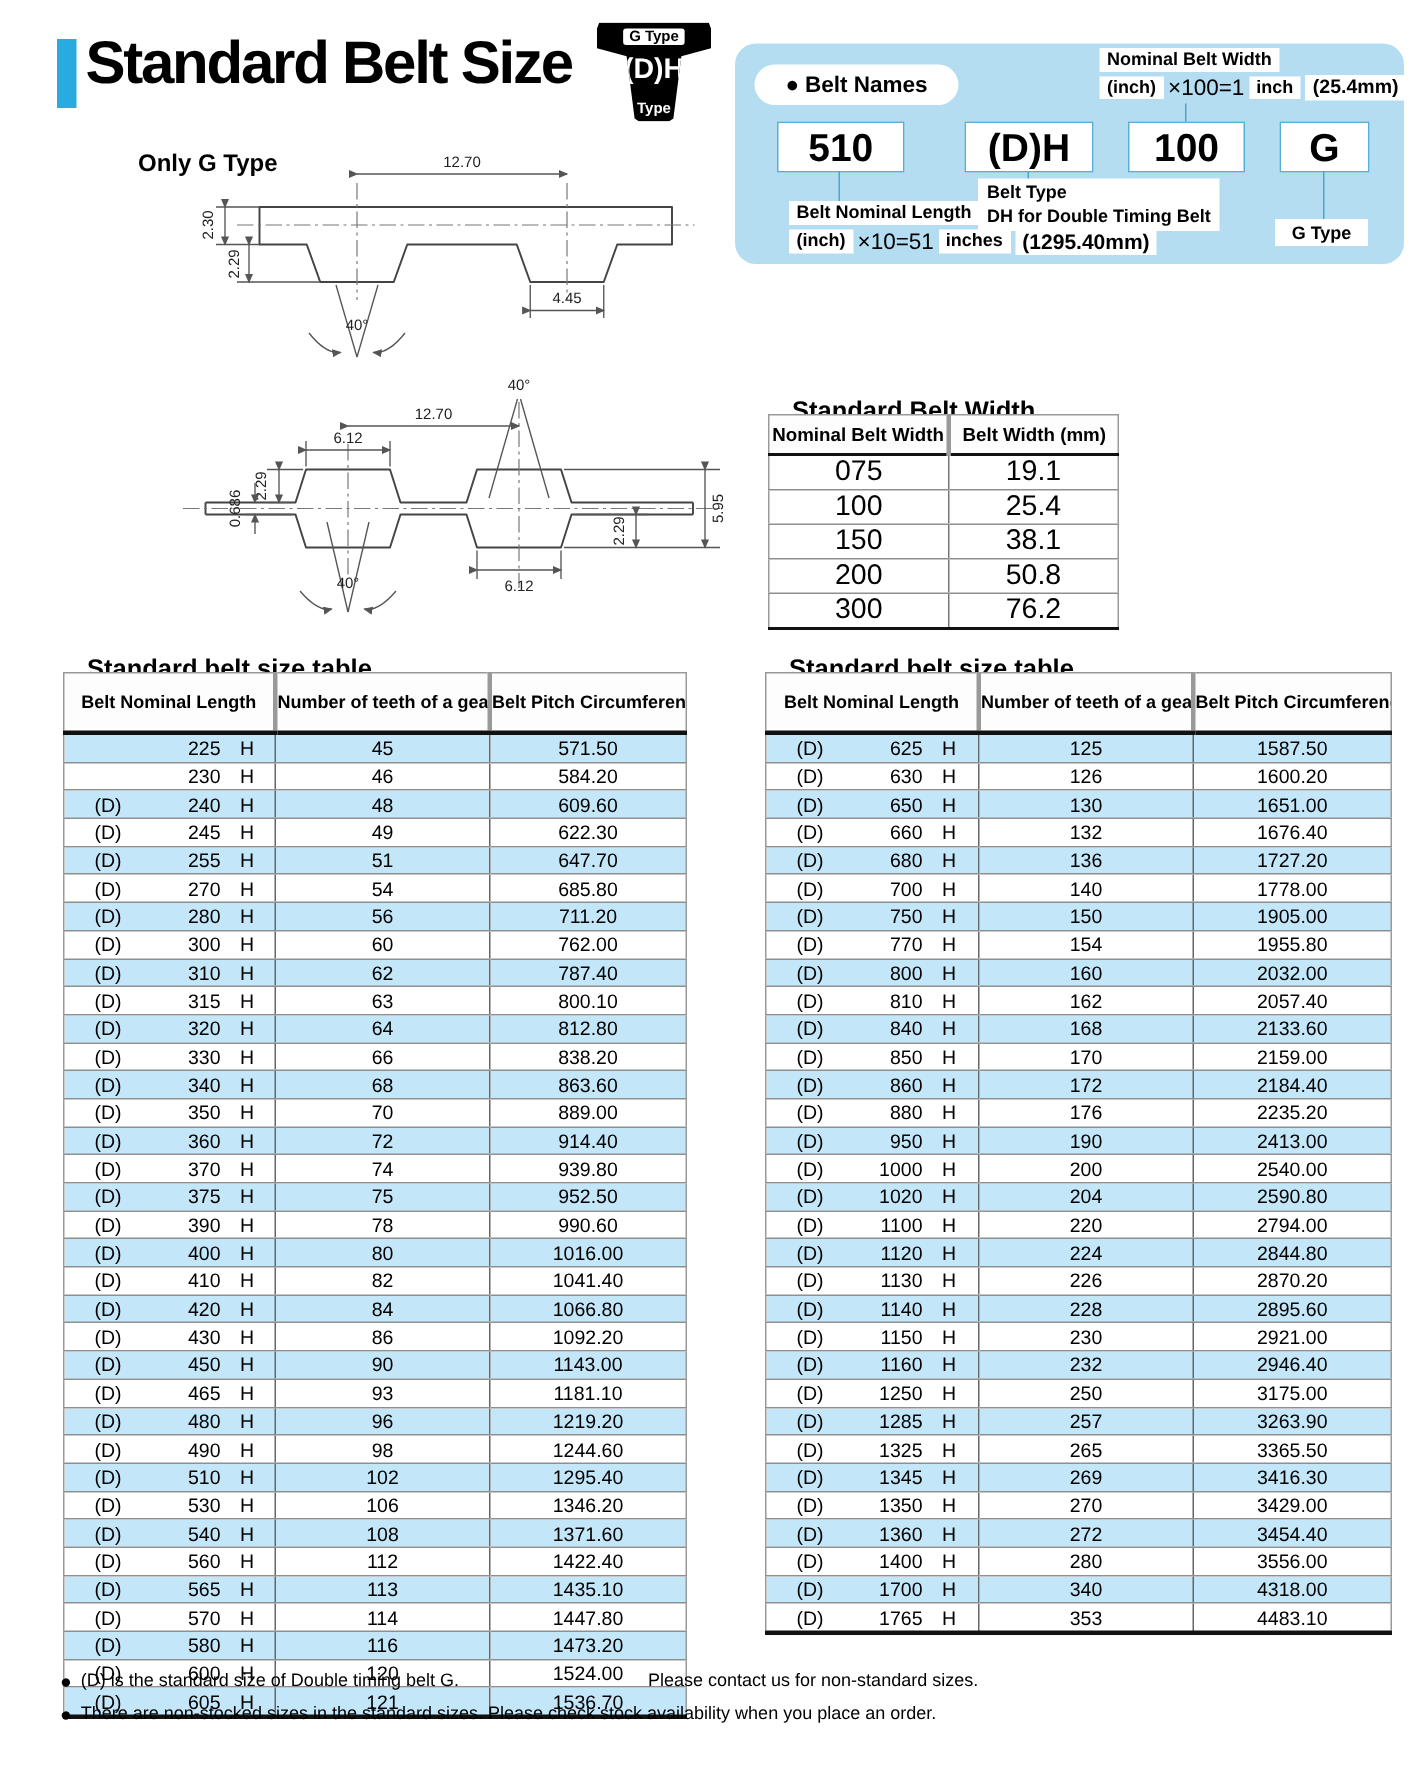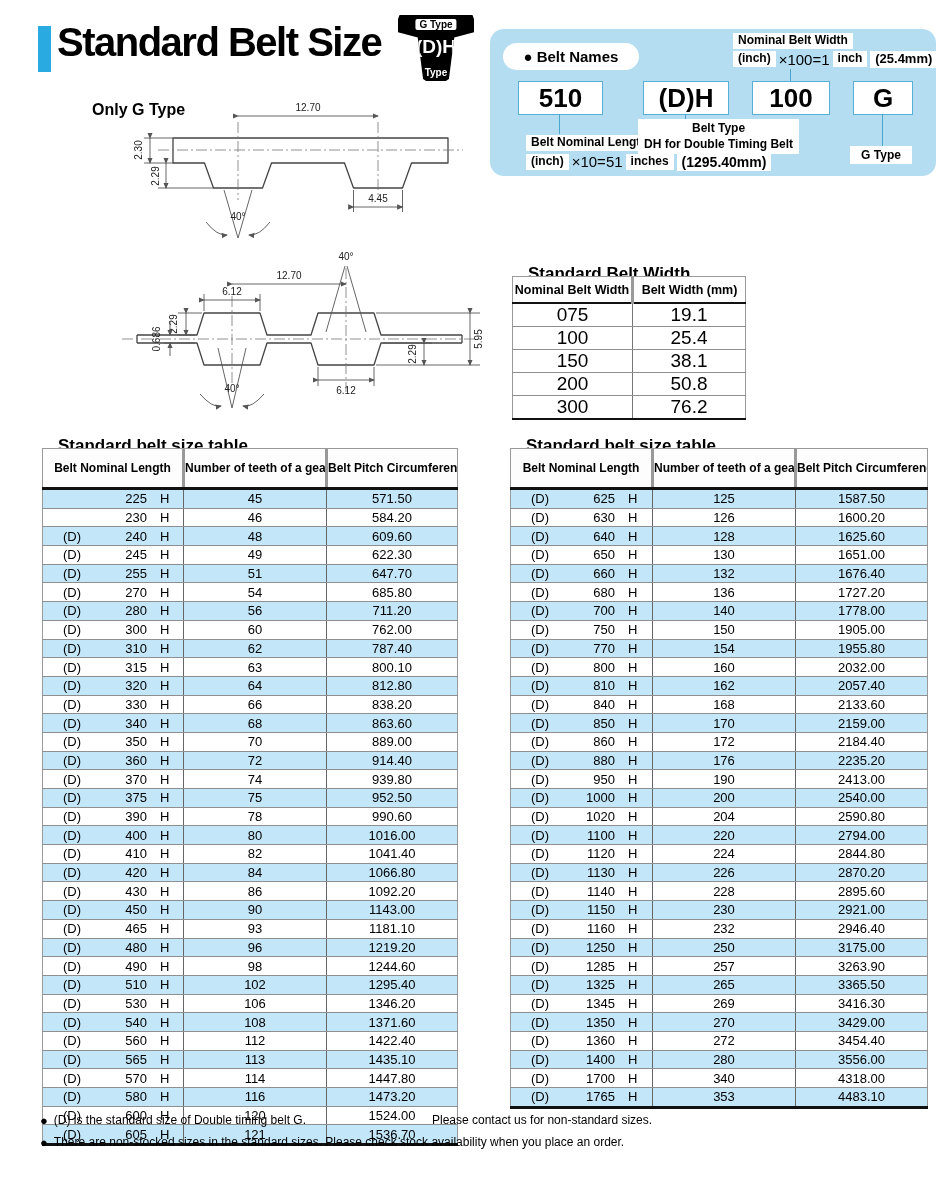--- a/index.html
+++ b/index.html
@@ -23,21 +23,21 @@
   .panel{position:absolute;left:490px;top:29px;width:446px;height:147px;background:#b4ddf2;border-radius:14px;}
   .panel .pill{position:absolute;left:13px;top:14px;width:136px;height:27px;background:#fff;border-radius:14px;
                display:flex;align-items:center;justify-content:center;gap:4px;font-size:15px;font-weight:bold;}
   .chip{background:#fff;color:#000;font-size:12px;font-weight:bold;padding:1px 5px;line-height:1.15;
         display:inline-block;white-space:nowrap;}
   .formula{font-size:15px;font-weight:normal;white-space:nowrap;}
   .wnote{position:absolute;left:243px;top:1px;}
   .wnote .row2{margin-top:2px;display:flex;align-items:center;gap:3px;}
   .lnote{position:absolute;left:36px;top:103px;}
   .lnote .row2{margin-top:2px;display:flex;align-items:center;gap:3px;}
-  .tnote{position:absolute;left:148px;top:90px;background:#fff;padding:2px 6px;font-size:12px;font-weight:bold;line-height:1.3;text-align:center;}
+  .tnote{position:absolute;left:162px;top:90px;background:#fff;padding:2px 6px;font-size:12px;font-weight:bold;line-height:1.3;}
   .gnote{position:absolute;left:360px;top:117px;width:62px;text-align:center;background:#fff;
          font-size:12px;font-weight:bold;padding:2px 0;}
   .vbox{position:absolute;top:52px;height:32px;background:#fff;border:1px solid #57aed6;
         display:flex;align-items:center;justify-content:center;font-size:26px;font-weight:bold;}
   .vb1{left:28px;width:83px;} .vb2{left:153px;width:84px;} .vb3{left:262px;width:76px;} .vb4{left:363px;width:58px;}
   .conn{position:absolute;width:1px;background:#4aa6cf;}
 
   
   .only-g{position:absolute;left:68px;top:101px;font-size:16px;font-weight:bold;margin-left:24px;}
   svg text{font-family:"Liberation Sans",sans-serif;font-size:10px;fill:#222;}
@@ -444,25 +444,20 @@
           <td class="c1"><span class="d">(D)</span><span class="n">625</span><span class="h">H</span></td>
           <td>125</td>
           <td>1587.50</td>
         </tr>
         <tr>
           <td class="c1"><span class="d">(D)</span><span class="n">630</span><span class="h">H</span></td>
           <td>126</td>
           <td>1600.20</td>
         </tr>
         <tr>
-          <td class="c1"><span class="d">(D)</span><span class="n">640</span><span class="h">H</span></td>
-          <td>128</td>
-          <td>1625.60</td>
-        </tr>
-        <tr>
           <td class="c1"><span class="d">(D)</span><span class="n">650</span><span class="h">H</span></td>
           <td>130</td>
           <td>1651.00</td>
         </tr>
         <tr>
           <td class="c1"><span class="d">(D)</span><span class="n">660</span><span class="h">H</span></td>
           <td>132</td>
           <td>1676.40</td>
         </tr>
         <tr>

